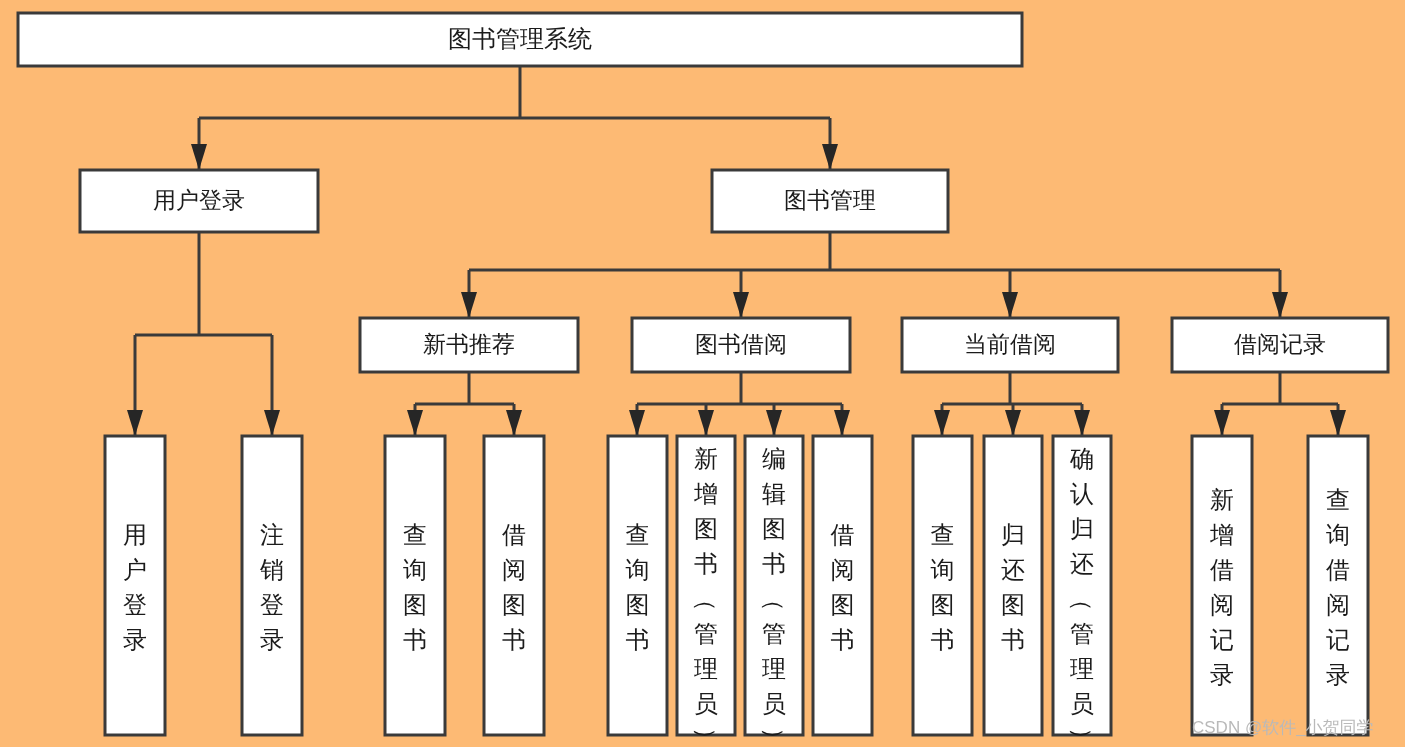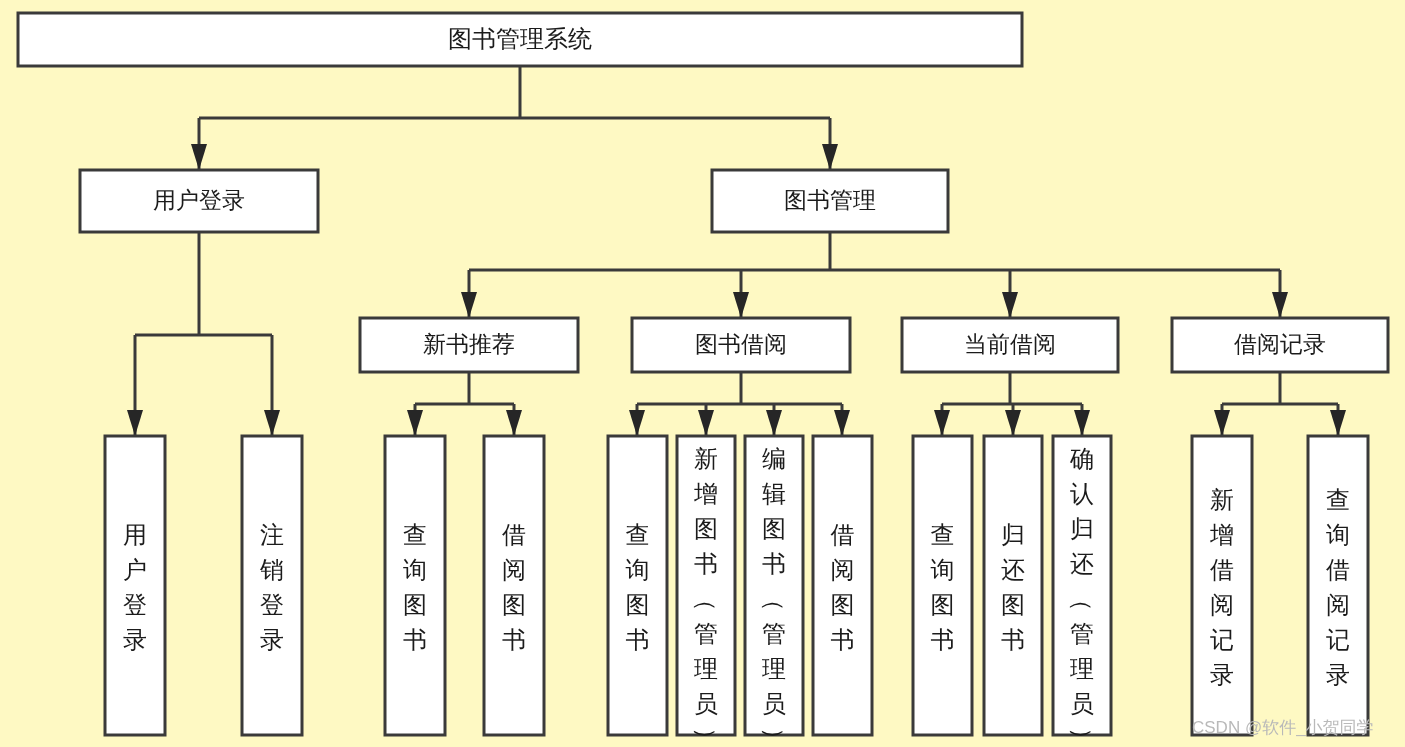--- a/index.html
+++ b/index.html
@@ -8,21 +8,21 @@
     padding: 0;
     background: #ffffff;
   }
   body {
     font-family: "Liberation Sans", "DejaVu Sans", sans-serif;
   }
   #diagram-root {
     position: relative;
     width: 1405px;
     height: 747px;
-    background: #fef9c3;
+    background: #fdba74;
     overflow: hidden;
   }
   svg.diagram-canvas {
     position: absolute;
     left: 0;
     top: 0;
     width: 1405px;
     height: 747px;
     display: block;
   }

